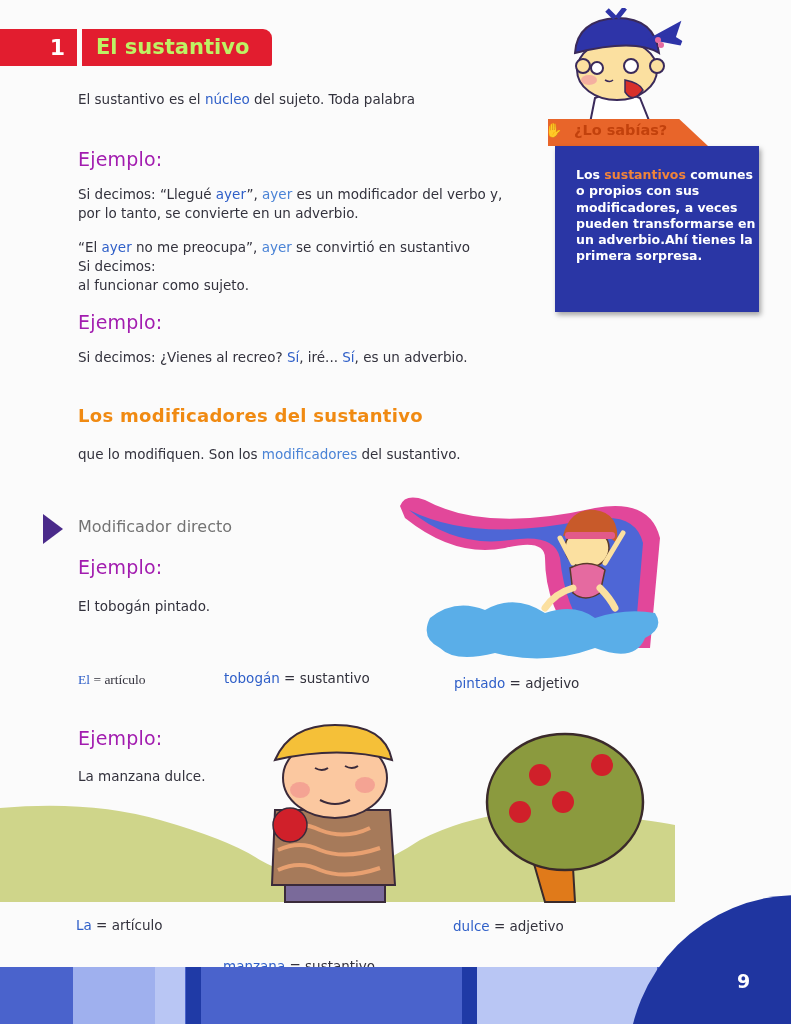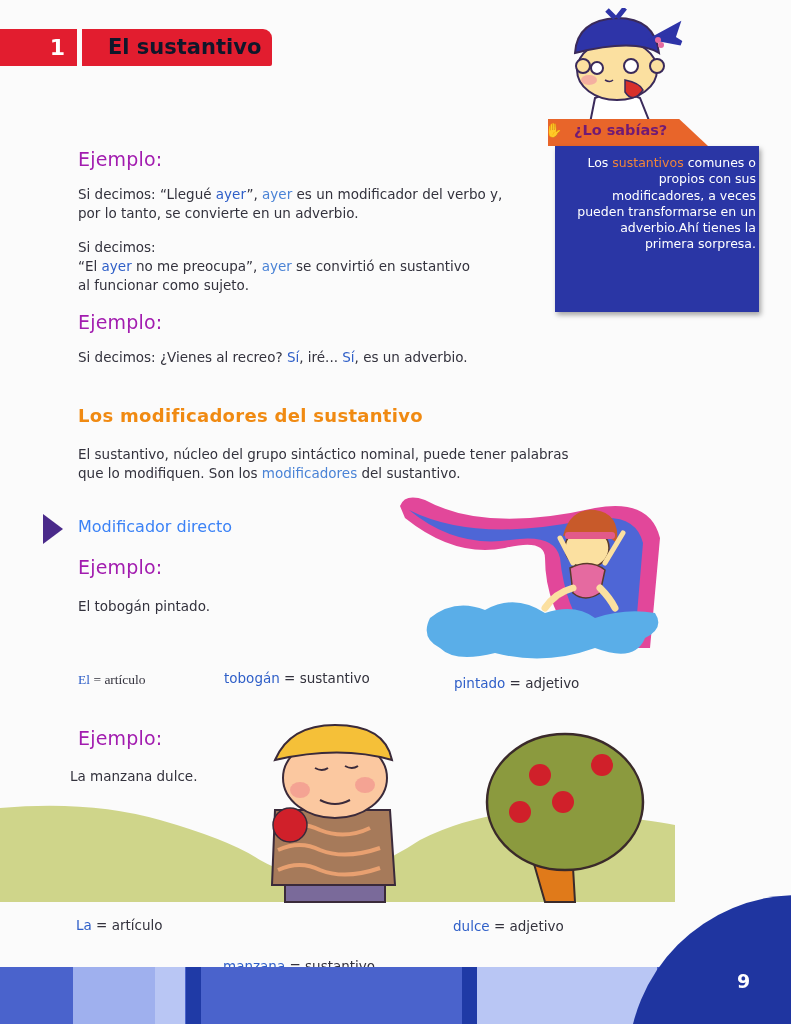--- a/index.html
+++ b/index.html
@@ -7,63 +7,64 @@
   body { position: relative; font-family: "DejaVu Sans", sans-serif; color: #2a2a35; }
   .abs { position: absolute; }
   .txt { font-size: 13.5px; line-height: 19px; color: #33323d; }
   .blue { color: #2f5fc8; }
   .lblue { color: #4a83d6; }
   .ejemplo { font-size: 19px; color: #a21caf; letter-spacing: 0.2px; }
   .section-title { font-size: 18px; font-weight: bold; color: #f08a12; letter-spacing: 0.3px; text-align: center; }
   
   .hdr-num { left: 0; top: 29px; width: 77px; height: 37px; background: #e21d2f; color: #fff;
              font-weight: bold; font-size: 22px; text-align: right; padding-right: 12px; line-height: 37px; }
-  .hdr-title { left: 82px; top: 29px; width: 190px; height: 37px; background: #e21d2f; color: #0f172a;
-               font-weight: bold; font-size: 21px; line-height: 37px; padding-left: 26px;
+  .hdr-title { left: 82px; top: 29px; width: 190px; height: 37px; background: #e21d2f; color: #bef264;
+               font-weight: bold; font-size: 21px; line-height: 37px; padding-left: 14px;
                border-top-right-radius: 9px; border-bottom-right-radius: 2px; transform: skewX(0deg); }
   
   .callout-tab { left: 548px; top: 119px; width: 160px; height: 27px; background: #e8652a;
                  clip-path: polygon(0 0, 82% 0, 100% 100%, 0 100%); }
-  .callout-tab-text { left: 574px; top: 122px; color: #701a75; font-weight: bold; font-size: 14.5px; }
+  .callout-tab-text { left: 574px; top: 122px; color: #c2410c; font-weight: bold; font-size: 14.5px; }
   .callout-box { left: 555px; top: 146px; width: 204px; height: 166px; background: #2a36a5;
                  box-shadow: 2px 3px 5px rgba(0,0,0,0.35); }
-  .callout-text { left: 576px; top: 155px; width: 180px; color: #fff; font-weight: normal;
-                  font-size: 12.5px; line-height: 16.3px; text-align: right; }
+  .callout-text { left: 576px; top: 167px; width: 180px; color: #fff; font-weight: bold;
+                  font-size: 12.5px; line-height: 16.3px; }
   .orange { color: #f0843a; }
   
   .bullet { left: 43px; top: 514px; width: 0; height: 0; border-top: 15px solid transparent;
             border-bottom: 15px solid transparent; border-left: 20px solid #4a2a8a; }
-  .sub-head { left: 78px; top: 517px; font-size: 16px; color: #3b82f6; }
+  .sub-head { left: 78px; top: 517px; font-size: 16px; color: #737373; }
   
   .foot-band { left: 0; top: 967px; width: 791px; height: 57px; background: #4a63cc; }
   .foot-light1 { left: 73px; top: 967px; width: 112px; height: 57px; background: #9fb0ee; }
   .foot-light2 { left: 155px; top: 967px; width: 30px; height: 57px; background: #b9c6f4; }
   .foot-dark1 { left: 186px; top: 967px; width: 15px; height: 57px; background: #1f3aa6; }
   .foot-dark2 { left: 462px; top: 967px; width: 15px; height: 57px; background: #1f3aa6; }
   .foot-light3 { left: 477px; top: 967px; width: 180px; height: 57px; background: #b9c6f4; }
   .page-circle { left: 628px; top: 895px; width: 340px; height: 340px; border-radius: 50%; background: #1f35a0; }
   .page-num { left: 737px; top: 970px; color: #fff; font-weight: bold; font-size: 19px; }
 </style>
 </head>
 <body>
 
 <div class="abs hdr-num">1</div>
 <div class="abs hdr-title">El sustantivo</div>
 
 <div class="abs txt" style="left:78px;top:90px;width:460px;">
+  <div><span>El sustantivo es el </span><span class="blue">núcleo</span><span> del sujeto. Toda palabra</span></div>
 </div>
 
 <div class="abs ejemplo" style="left:78px;top:148px;">Ejemplo:</div>
 <div class="abs txt" style="left:78px;top:185px;width:470px;">
   <div><span>Si decimos: “Llegué </span><span class="blue">ayer</span><span>”, </span><span class="lblue">ayer</span><span> es un modificador del verbo y,</span></div>
   <div>por lo tanto, se convierte en un adverbio.</div>
 </div>
 <div class="abs txt" style="left:78px;top:238px;width:470px;">
+  <div><span>“El </span><span class="blue">ayer</span><span> no me preocupa”, </span><span class="lblue">ayer</span><span> se convirtió en sustantivo</span></div>
   <div>Si decimos:</div>
-  <div><span>“El </span><span class="blue">ayer</span><span> no me preocupa”, </span><span class="lblue">ayer</span><span> se convirtió en sustantivo</span></div>
   <div>al funcionar como sujeto.</div>
 </div>
 
 <div class="abs ejemplo" style="left:78px;top:311px;">Ejemplo:</div>
 <div class="abs txt" style="left:78px;top:348px;width:600px;">
   <div><span>Si decimos: ¿Vienes al recreo? </span><span class="blue">Sí</span><span>, iré... </span><span class="blue">Sí</span><span>, es un adverbio.</span></div>
 </div>
 
 <svg class="abs" style="left:555px;top:8px;" width="130" height="115" viewBox="0 0 130 115">
   <path d="M35 115 L40 90 Q62 80 85 90 L95 115 Z" fill="#fff" stroke="#3a2a5a" stroke-width="2"></path>
@@ -85,21 +86,20 @@
 <div class="abs callout-tab"></div>
 <div class="abs" style="left:545px;top:122px;font-size:14px;color:#fbe0a0;">✋</div>
 <div class="abs callout-tab-text">¿Lo sabías?</div>
 <div class="abs callout-box"></div>
 <div class="abs callout-text">
   <span>Los </span><span class="orange">sustantivos</span><span> comunes o propios con sus modificadores, a veces pueden transformarse en un adverbio.Ahí tienes la primera sorpresa.</span>
 </div>
 
 <div class="abs section-title" style="left:78px;top:405px;">Los modificadores del sustantivo</div>
 <div class="abs txt" style="left:78px;top:445px;width:560px;">
-  <div>El sustantivo, núcleo del grupo sintáctico nominal, puede tener palabras</div>
   <div><span>que lo modifiquen. Son los </span><span class="lblue">modificadores</span><span> del sustantivo.</span></div>
 </div>
 
 <div class="abs bullet"></div>
 <div class="abs sub-head">Modificador directo</div>
 <div class="abs ejemplo" style="left:78px;top:556px;">Ejemplo:</div>
 <div class="abs txt" style="left:78px;top:597px;">El tobogán pintado.</div>
 
 <svg class="abs" style="left:395px;top:488px;" width="280" height="180" viewBox="0 0 280 180">
   <path d="M5 18 Q10 5 30 12 Q90 45 200 20 Q255 10 265 50 L255 160 L185 160 Q150 120 150 70 Q150 50 110 60 Q60 70 10 30 Z" fill="#e2479a"></path>
@@ -111,21 +111,21 @@
   <path d="M175 80 Q195 70 210 82 L205 105 Q190 115 178 105 Z" fill="#e56aa0" stroke="#5a3a2a" stroke-width="1.5"></path>
   <path d="M178 100 Q160 105 150 120 M205 100 Q215 110 220 120" stroke="#fbe0a0" stroke-width="7" stroke-linecap="round"></path>
   <path d="M178 75 L165 50 M210 75 L228 45" stroke="#fbe0a0" stroke-width="5" stroke-linecap="round"></path>
 </svg>
 
 <div class="abs txt" style="left:78px;top:670px;font-family:Liberation Serif, serif;"><span class="blue">El</span><span> = </span><span>artículo</span></div>
 <div class="abs txt" style="left:224px;top:669px;"><span class="blue">tobogán</span><span> = </span><span>sustantivo</span></div>
 <div class="abs txt" style="left:454px;top:674px;"><span class="blue">pintado</span><span> = </span><span>adjetivo</span></div>
 
 <div class="abs ejemplo" style="left:78px;top:727px;">Ejemplo:</div>
-<div class="abs txt" style="left:70px;top:767px;">La manzana dulce.</div>
+<div class="abs txt" style="left:78px;top:767px;">La manzana dulce.</div>
 
 <svg class="abs" style="left:0;top:720px;" width="680" height="190" viewBox="0 0 680 190">
   <path d="M0 88 Q90 80 160 100 Q230 120 260 140 Q330 180 420 120 Q500 80 600 95 Q650 100 675 105 L675 182 L0 182 Z" fill="#cfd58a"></path>
 
   <path d="M530 130 L545 182 L575 182 L572 130 Z" fill="#e07a1a" stroke="#3a2a2a" stroke-width="2"></path>
   <ellipse cx="565" cy="82" rx="78" ry="68" fill="#8b9a3e" stroke="#3a2a2a" stroke-width="2.5"></ellipse>
   <circle cx="540" cy="55" r="11" fill="#d0202a"></circle>
     <circle cx="602" cy="45" r="11" fill="#d0202a"></circle>
   <circle cx="563" cy="82" r="11" fill="#d0202a"></circle>
     <circle cx="520" cy="92" r="11" fill="#d0202a"></circle>

